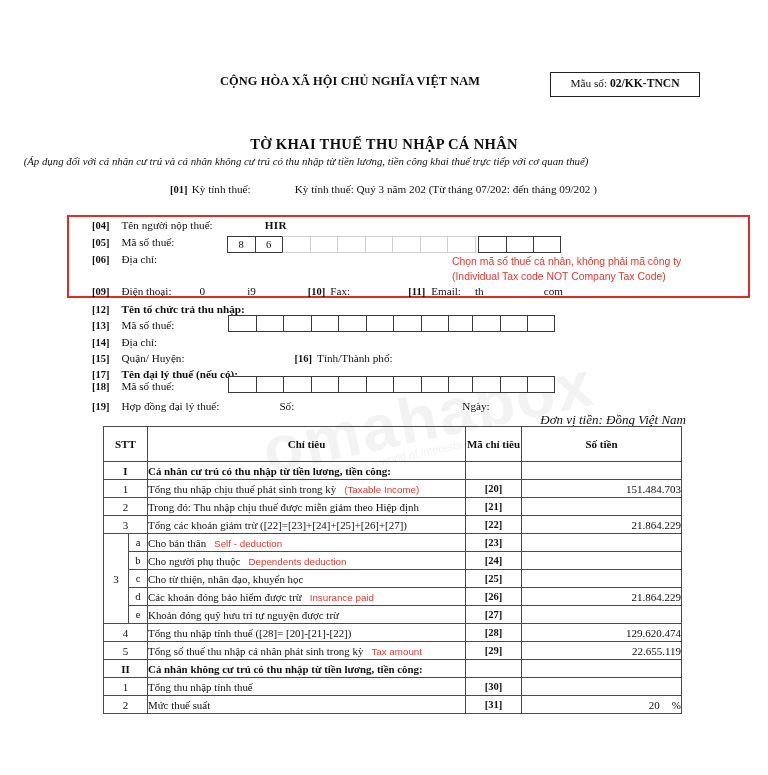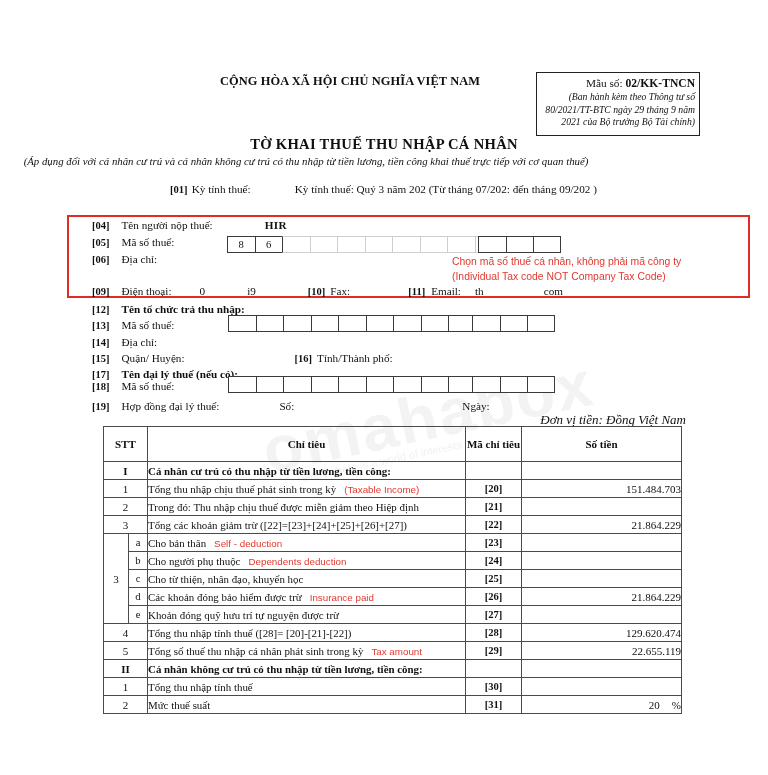--- a/index.html
+++ b/index.html
@@ -69,24 +69,24 @@
   }
   .hdr-motto span {
     border-bottom: 1px solid #111;
     padding-bottom: 1px;
   }
 
   .form-no-box {
     position: absolute;
     right: 68px;
     top: 72px;
-    width: 164px;
+    width: 150px;
     border: 1px solid #222;
     padding: 4px 4px 6px;
-    text-align: right;
+    text-align: center;
     box-sizing: border-box;
   }
   .form-no-line1 { font-size: 11.3px; }
   .form-no-line1 b { font-size: 11.6px; }
   .form-no-sub {
     font-size: 9.7px;
     font-style: italic;
     line-height: 12.6px;
     margin-top: 1px;
   }
@@ -325,21 +325,20 @@
   <div class="watermark">omahabox</div>
   <div class="watermark2">everywhere is a world of interests</div>
 
   <div class="hdr-national">CỘNG HÒA XÃ HỘI CHỦ NGHĨA VIỆT NAM</div>
 
   <div class="form-no-box">
     <div class="form-no-line1">
       <span>Mẫu số:</span>
       <b>02/KK-TNCN</b>
     </div>
-    <div class="form-no-sub">(Ban hành kèm theo Thông tư số 80/2021/TT-BTC ngày 29 tháng 9 năm 2021 của Bộ trưởng Bộ Tài chính)</div>
   </div>
 
   <div class="doc-title">TỜ KHAI THUẾ THU NHẬP CÁ NHÂN</div>
   <div class="doc-sub">(Áp dụng đối với cá nhân cư trú và cá nhân không cư trú có thu nhập từ tiền lương, tiền công khai thuế trực tiếp với cơ quan thuế)</div>
 
   <div class="line-01">
     <span class="fld">[01]</span><span class="lbl">Kỳ tính thuế:</span><span class="val">Kỳ tính thuế: Quý 3 năm 202  (Từ tháng 07/202:  đến tháng 09/202 )</span>
   </div>
 
 

